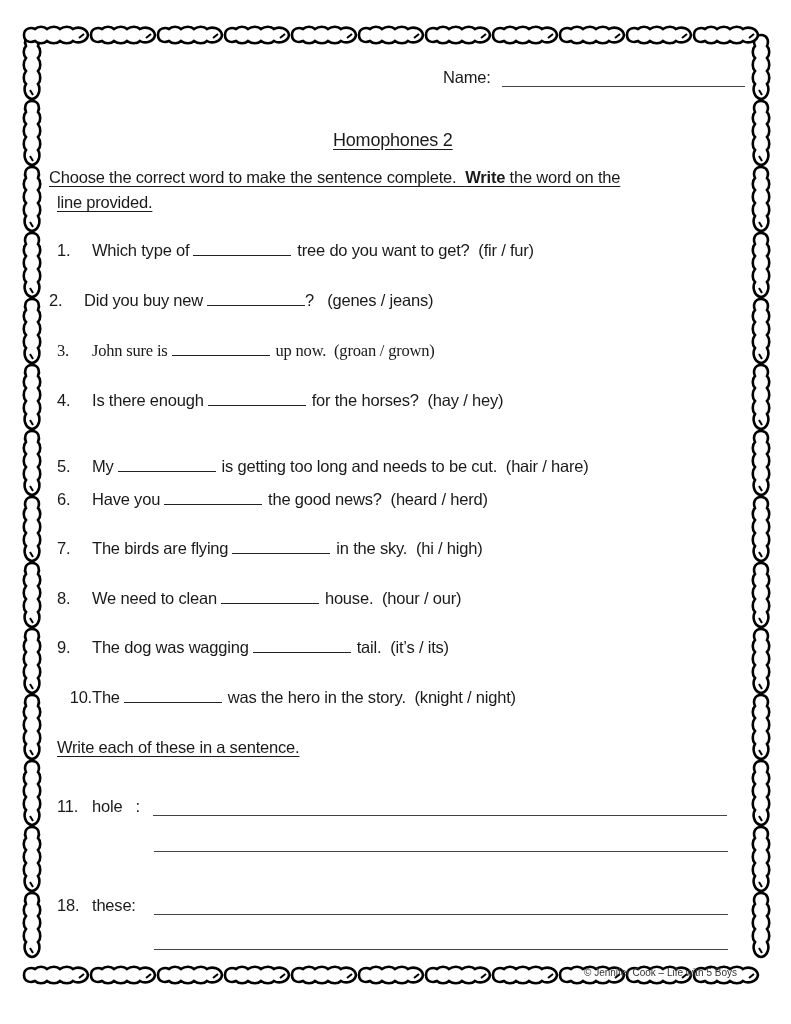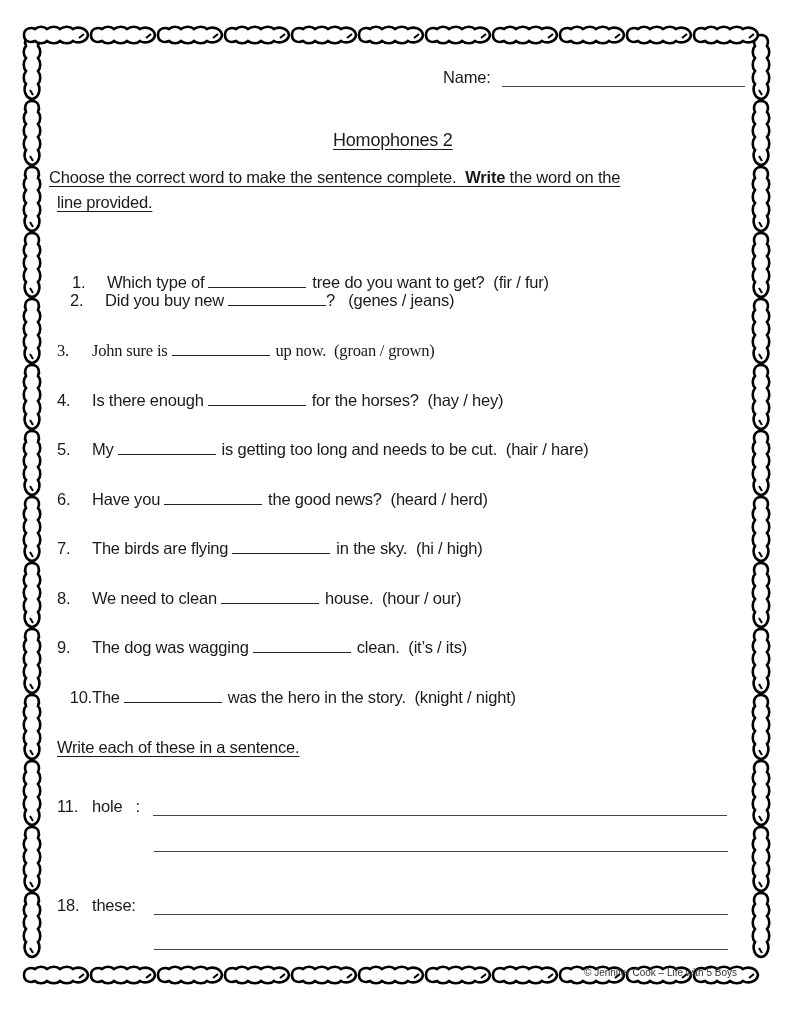--- a/index.html
+++ b/index.html
@@ -94,37 +94,37 @@
 </svg>
 
 <div class="txt" style="left:443px; top:68px;">Name:</div>
 <div class="line" style="left:502px; top:86px; width:243px;"></div>
 
 <div class="txt title u" style="left:333px; top:118px;">Homophones 2</div>
 
 <div class="txt u" style="left:49px; top:168px;"><span>Choose the correct word to make the sentence complete.  </span><span class="bold">Write</span><span> the word on the</span></div>
 <div class="txt u" style="left:57px; top:193px;">line provided.</div>
 
-<div class="txt" style="left:72px; top:241px;margin-top:32px;"><span class="num">1.</span><span>Which type of</span><span class="blank"></span><span>tree do you want to get?  (fir / fur)</span></div>
+<div class="txt" style="left:57px; top:241px;"><span class="num">1.</span><span>Which type of</span><span class="blank"></span><span>tree do you want to get?  (fir / fur)</span></div>
 
-<div class="txt" style="left:70px; top:291px;"><span class="num">2.</span><span>Did you buy new</span><span class="blank" style="margin-right:0;"></span><span>?   (genes / jeans)</span></div>
+<div class="txt" style="left:49px; top:291px;"><span class="num">2.</span><span>Did you buy new</span><span class="blank" style="margin-right:0;"></span><span>?   (genes / jeans)</span></div>
 
 <div class="txt" style="left:57px; top:341px;font-family:Liberation Serif, serif;"><span class="num">3.</span><span>John sure is</span><span class="blank"></span><span>up now.  (groan / grown)</span></div>
 
 <div class="txt" style="left:57px; top:391px;"><span class="num">4.</span><span>Is there enough</span><span class="blank"></span><span>for the horses?  (hay / hey)</span></div>
 
-<div class="txt" style="left:57px; top:440px;"><span class="num">5.</span><span>My</span><span class="blank"></span><span>is getting too long and needs to be cut.  (hair / hare)</span></div>
+<div class="txt" style="left:57px; top:457px;"><span class="num">5.</span><span>My</span><span class="blank"></span><span>is getting too long and needs to be cut.  (hair / hare)</span></div>
 
 <div class="txt" style="left:57px; top:490px;"><span class="num">6.</span><span>Have you</span><span class="blank"></span><span>the good news?  (heard / herd)</span></div>
 
 <div class="txt" style="left:57px; top:539px;"><span class="num">7.</span><span>The birds are flying</span><span class="blank"></span><span>in the sky.  (hi / high)</span></div>
 
 <div class="txt" style="left:57px; top:589px;"><span class="num">8.</span><span>We need to clean</span><span class="blank"></span><span>house.  (hour / our)</span></div>
 
-<div class="txt" style="left:57px; top:638px;"><span class="num">9.</span><span>The dog was wagging</span><span class="blank"></span><span>clean.  (it’s / its)</span></div>
+<div class="txt" style="left:57px; top:638px;"><span class="num">9.</span><span>The dog was wagging</span><span class="blank"></span><span>tail.  (it’s / its)</span></div>
 
 <div class="txt" style="left:57px; top:688px;text-align:right;"><span class="num">10.</span><span>The</span><span class="blank"></span><span>was the hero in the story.  (knight / night)</span></div>
 
 <div class="txt u" style="left:57px; top:738px;">Write each of these in a sentence.</div>
 
 <div class="txt" style="left:57px; top:797px;"><span class="num">11.</span><span>hole   :</span></div>
 <div class="line" style="left:153px; top:815px; width:574px;"></div>
 <div class="line" style="left:154px; top:851px; width:574px;"></div>
 
 <div class="txt" style="left:57px; top:896px;"><span class="num">18.</span><span>these:</span></div>

